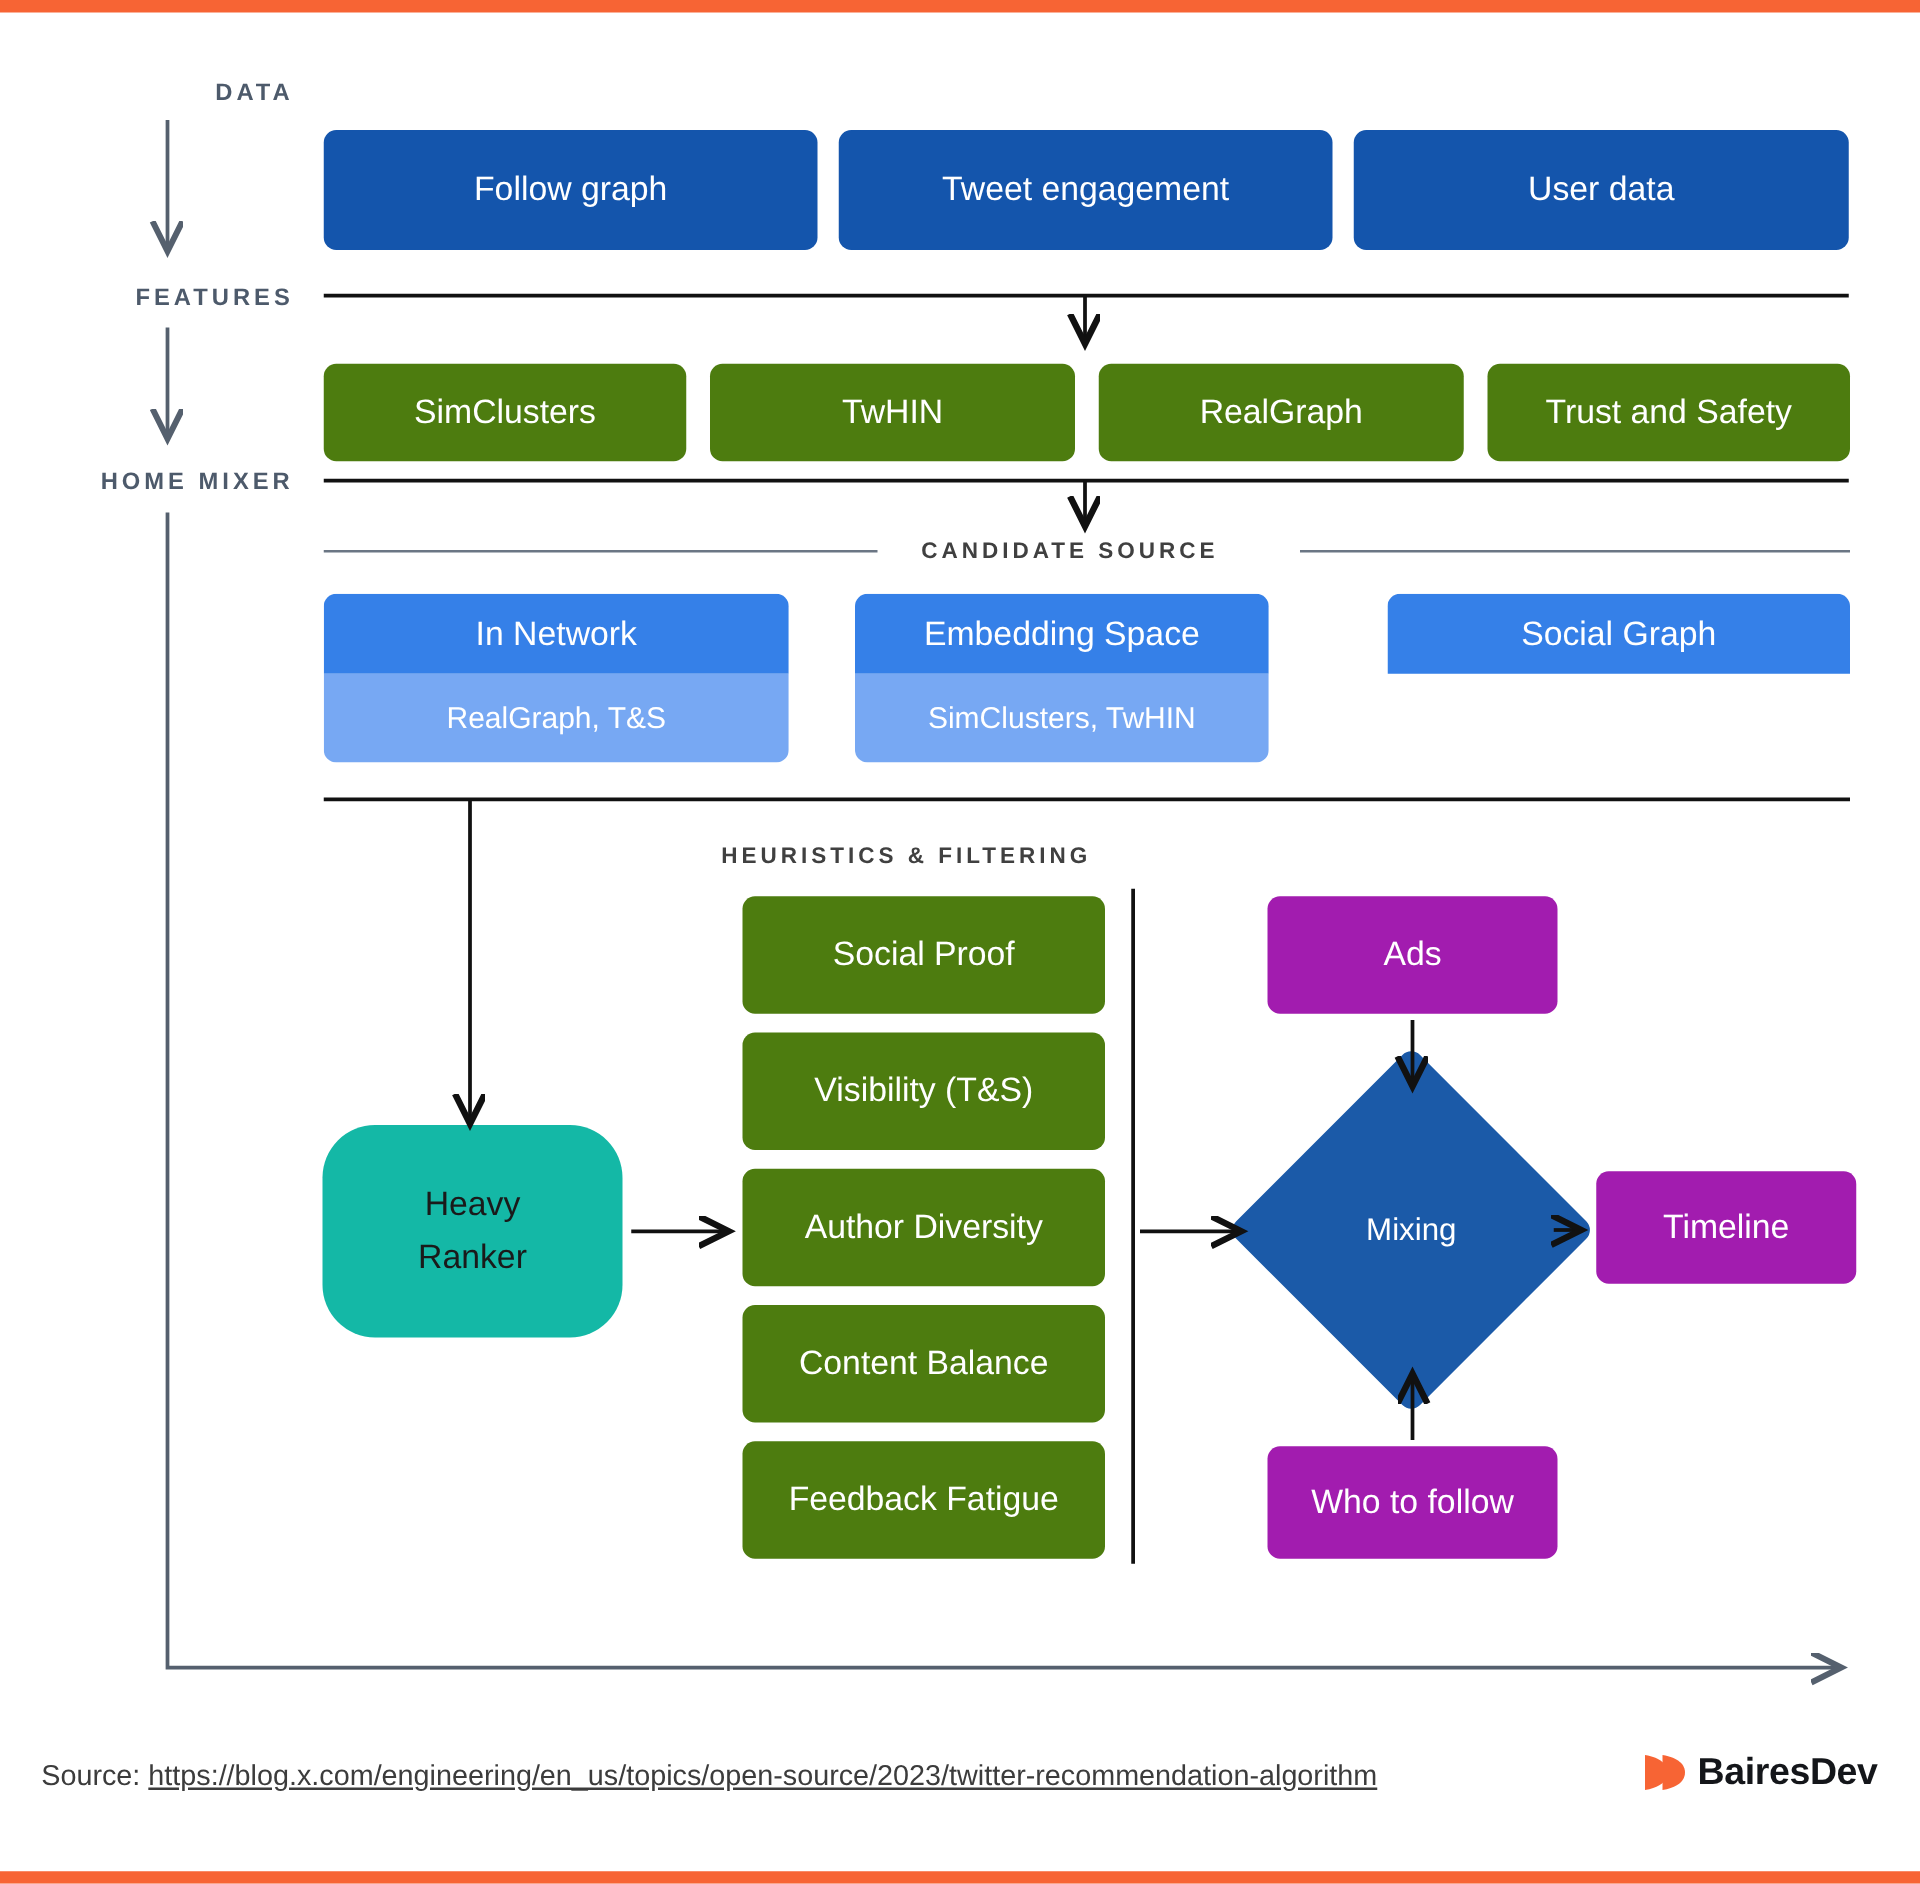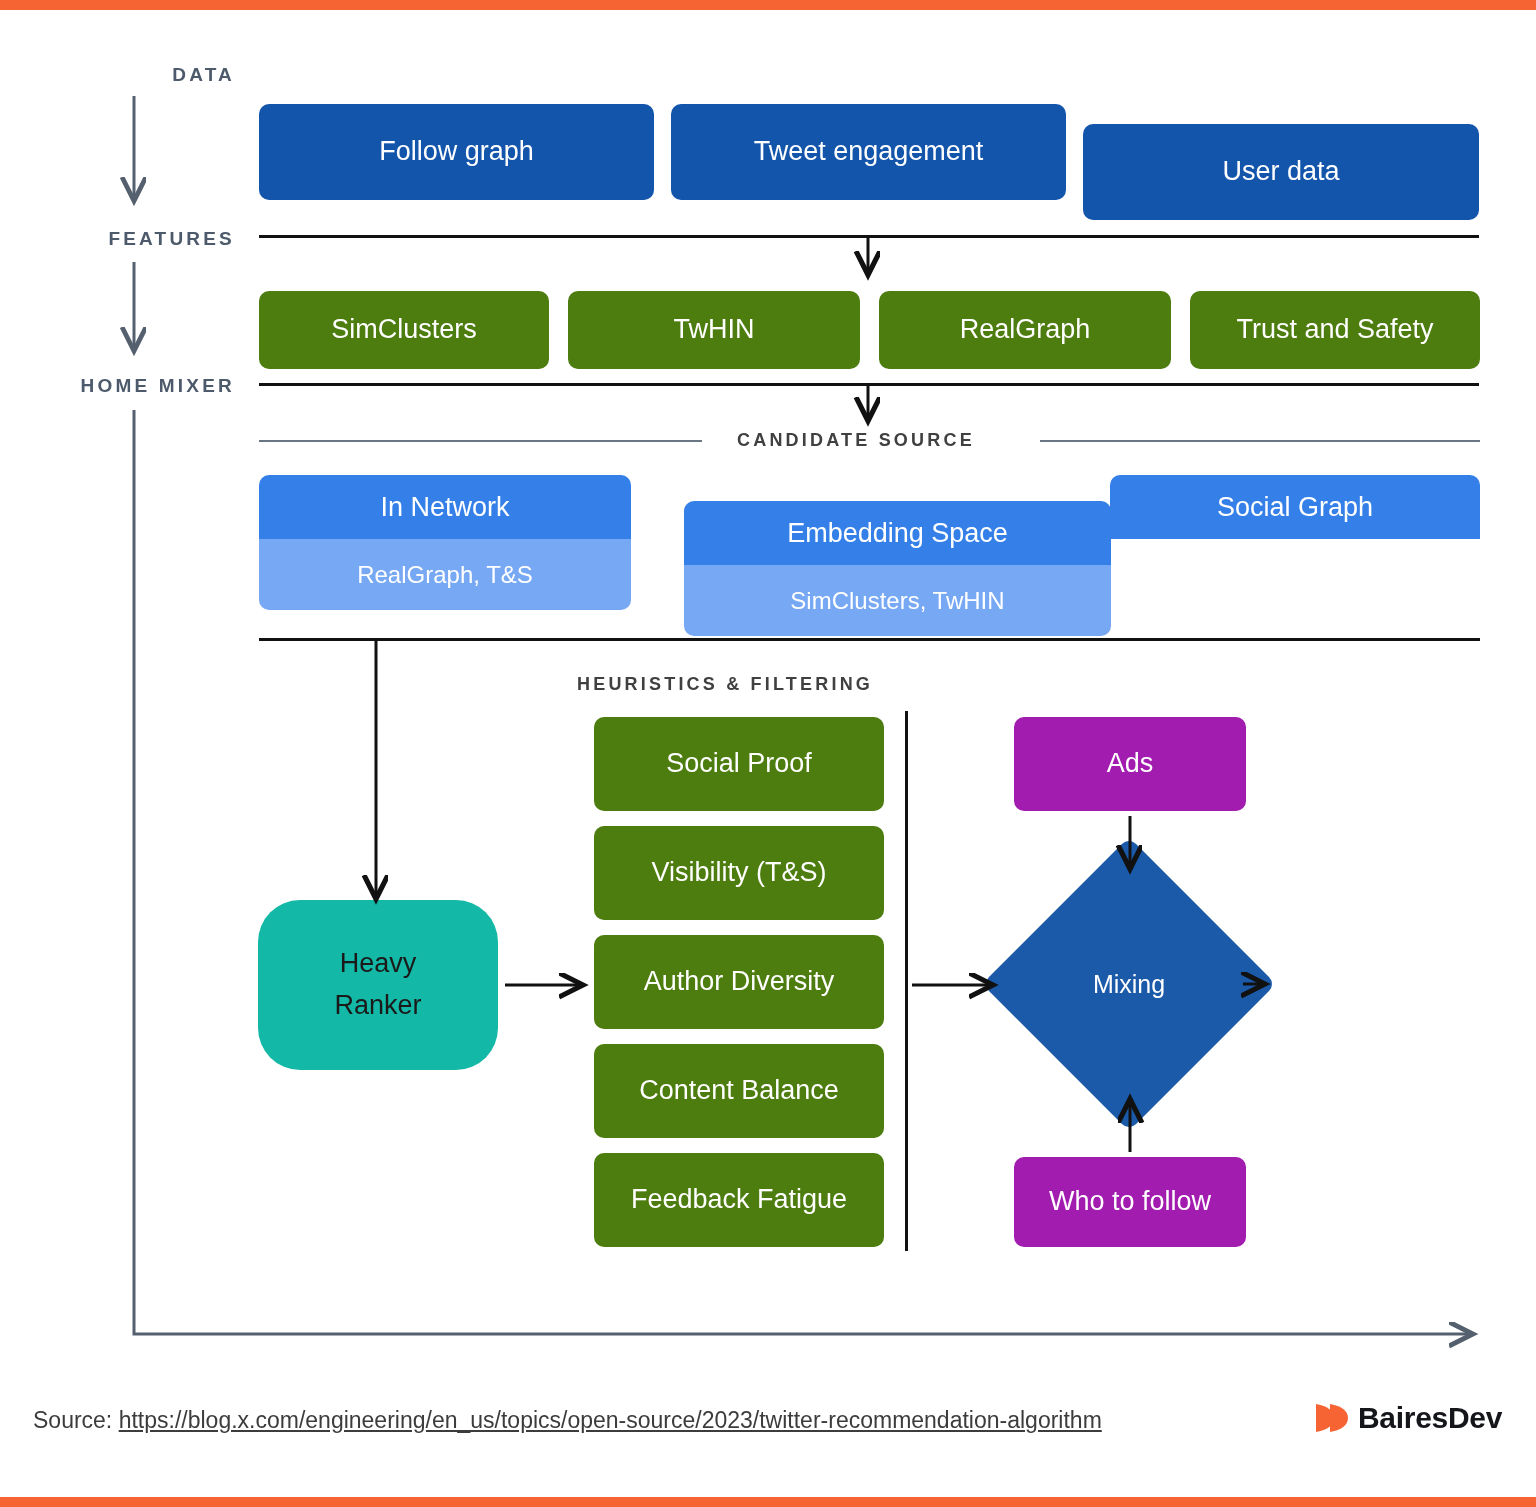--- a/index.html
+++ b/index.html
@@ -150,21 +150,21 @@
   <div class="stage-label" style="left:0;top:64px;width:235px;">DATA</div>
   <div class="stage-label" style="left:0;top:228px;width:235px;">FEATURES</div>
   <div class="stage-label" style="left:0;top:375px;width:235px;">HOME MIXER</div>
 
   <div class="box dark" style="left:259px;top:104px;width:395px;height:96px;">
     <span>Follow graph</span>
   </div>
   <div class="box dark" style="left:671px;top:104px;width:395px;height:96px;">
     <span>Tweet engagement</span>
   </div>
-  <div class="box dark" style="left:1083px;top:104px;width:396px;height:96px;margin-top:20px;">
+  <div class="box dark" style="left:1083px;top:104px;width:396px;height:96px;">
     <span>User data</span>
   </div>
 
   <div class="hline-black" style="left:259px;top:235px;width:1220px;"></div>
 
   <div class="box medium" style="left:259px;top:291px;width:290px;height:78px;">
     <span>SimClusters</span>
   </div>
   <div class="box medium" style="left:568px;top:291px;width:292px;height:78px;">
     <span>TwHIN</span>
@@ -179,21 +179,21 @@
   <div class="hline-black" style="left:259px;top:383px;width:1220px;"></div>
 
   <div class="hline-grey" style="left:259px;top:440px;width:443px;"></div>
   <div class="sec-label" style="left:737px;top:430px;">CANDIDATE SOURCE</div>
   <div class="hline-grey" style="left:1040px;top:440px;width:440px;"></div>
 
   <div class="cs-card" style="left:259px;top:475px;width:372px;height:135px;">
     <div class="cs-head">In Network</div>
     <div class="cs-body">RealGraph, T&amp;S</div>
   </div>
-  <div class="cs-card" style="left:684px;top:501px;width:427px;height:135px;">
+  <div class="cs-card" style="left:684px;top:475px;width:331px;height:135px;">
     <div class="cs-head">Embedding Space</div>
     <div class="cs-body">SimClusters, TwHIN</div>
   </div>
   <div class="cs-card" style="left:1110px;top:475px;width:370px;height:135px;">
     <div class="cs-head">Social Graph</div>
   </div>
 
   <div class="hline-black" style="left:259px;top:638px;width:1221px;"></div>
 
   <div class="sec-label" style="left:577px;top:674px;">HEURISTICS &amp; FILTERING</div>
@@ -223,20 +223,23 @@
 
   <div class="box light" style="left:1014px;top:717px;width:232px;height:94px;">
     <span>Ads</span>
   </div>
 
   <div class="diamond-wrap" style="left:1025px;top:880px;width:208px;height:208px;">
     <div class="diamond-shape"></div>
     <div class="diamond-label">Mixing</div>
   </div>
 
+  <div class="box light" style="left:1277px;top:937px;width:208px;height:90px;">
+    <span>Timeline</span>
+  </div>
 
   <div class="box light" style="left:1014px;top:1157px;width:232px;height:90px;">
     <span>Who to follow</span>
   </div>
 
   <svg class="overlay" viewBox="0 0 1536 1507">
     <defs>
       <marker id="ah-grey" markerWidth="10" markerHeight="10" refX="7" refY="4" orient="auto" markerUnits="strokeWidth">
         <path d="M0,0 L8,4 L0,8" fill="none" stroke="#55606e" stroke-width="1.6"></path>
       </marker>

